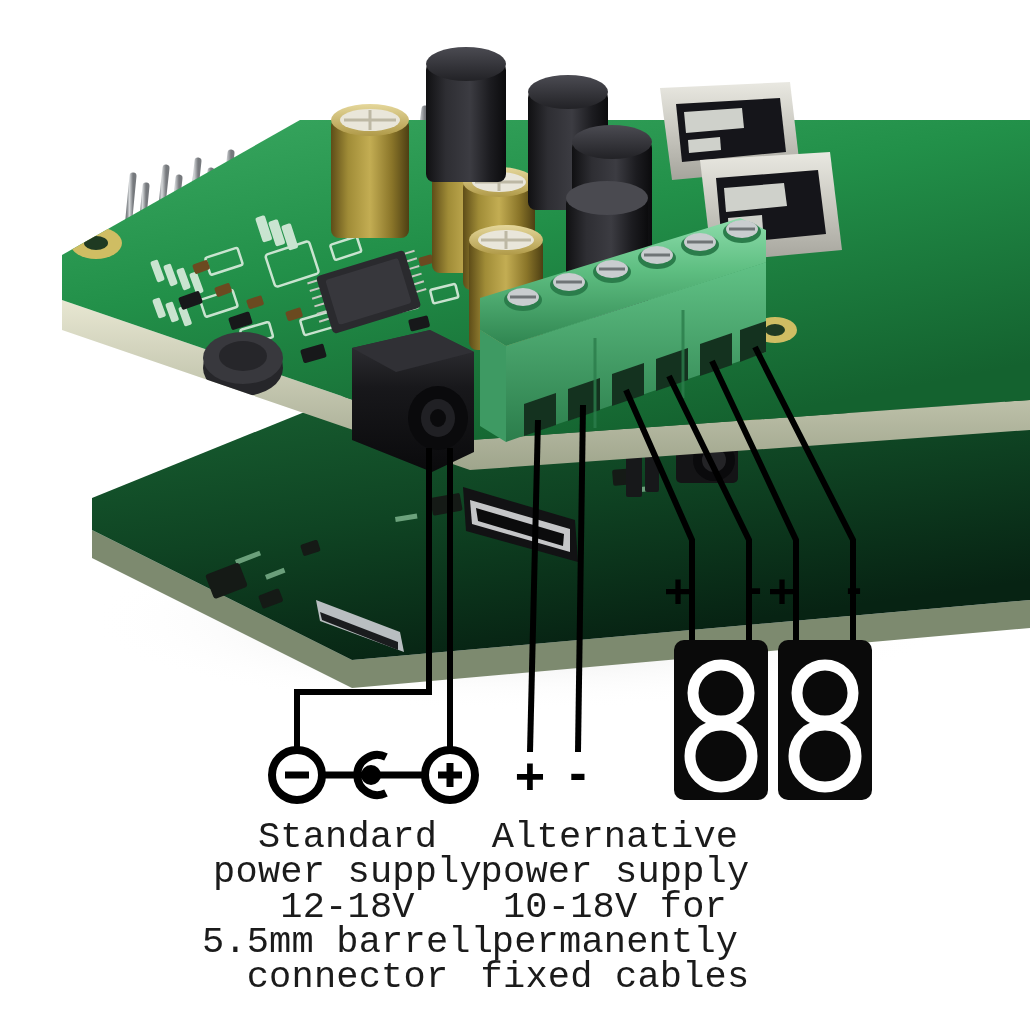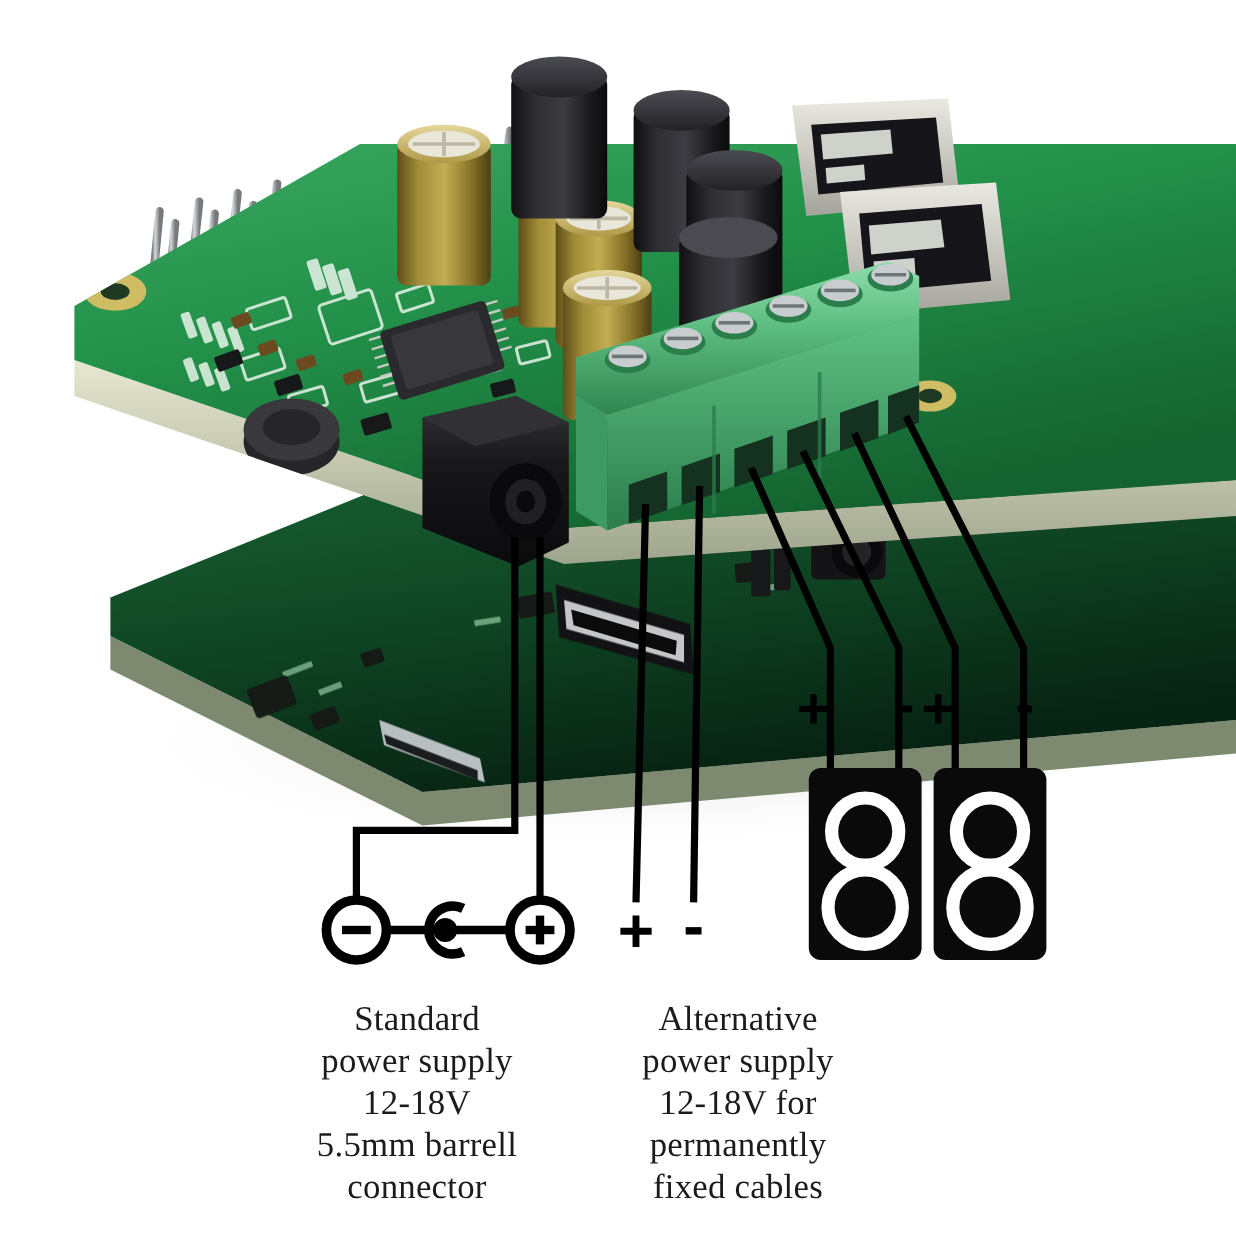--- a/index.html
+++ b/index.html
@@ -18,26 +18,25 @@
   #photo-layer, #overlay-layer {
     position: absolute;
     left: 0; top: 0;
     width: 1030px;
     height: 1030px;
   }
   .caption {
     position: absolute;
     text-align: center;
     color: #1b1b1b;
-    font-family: Liberation Serif, serif;
-    font-size: 29px;
+    font-family: Liberation Mono, monospace;
+    font-size: 37px;
     line-height: 35px;
     letter-spacing: 0.2px;
     white-space: pre-line;
-    margin-top: 12px;
   }
   #caption-standard { left: 175px; top: 820px; width: 345px; }
   #caption-alternative { left: 450px; top: 820px; width: 330px; }
   .sym {
     position: absolute;
     color: #000;
     font-family: "Liberation Sans", sans-serif;
     font-weight: bold;
     text-align: center;
   }
@@ -480,17 +479,17 @@
   <div class="sym" style="left:761px; top:570px; width:42px; font-size:48px; line-height:44px;">+</div>
   <div class="sym" style="left:833px; top:566px; width:42px; font-size:48px; line-height:44px;">-</div>
 
   <div class="caption" id="caption-standard">Standard
 power supply
 12-18V
 5.5mm barrell
 connector</div>
   <div class="caption" id="caption-alternative">Alternative
 power supply
-12-18V for
+10-18V for
 permanently
 fixed cables</div>
 
 </div>
 
 </body></html>

